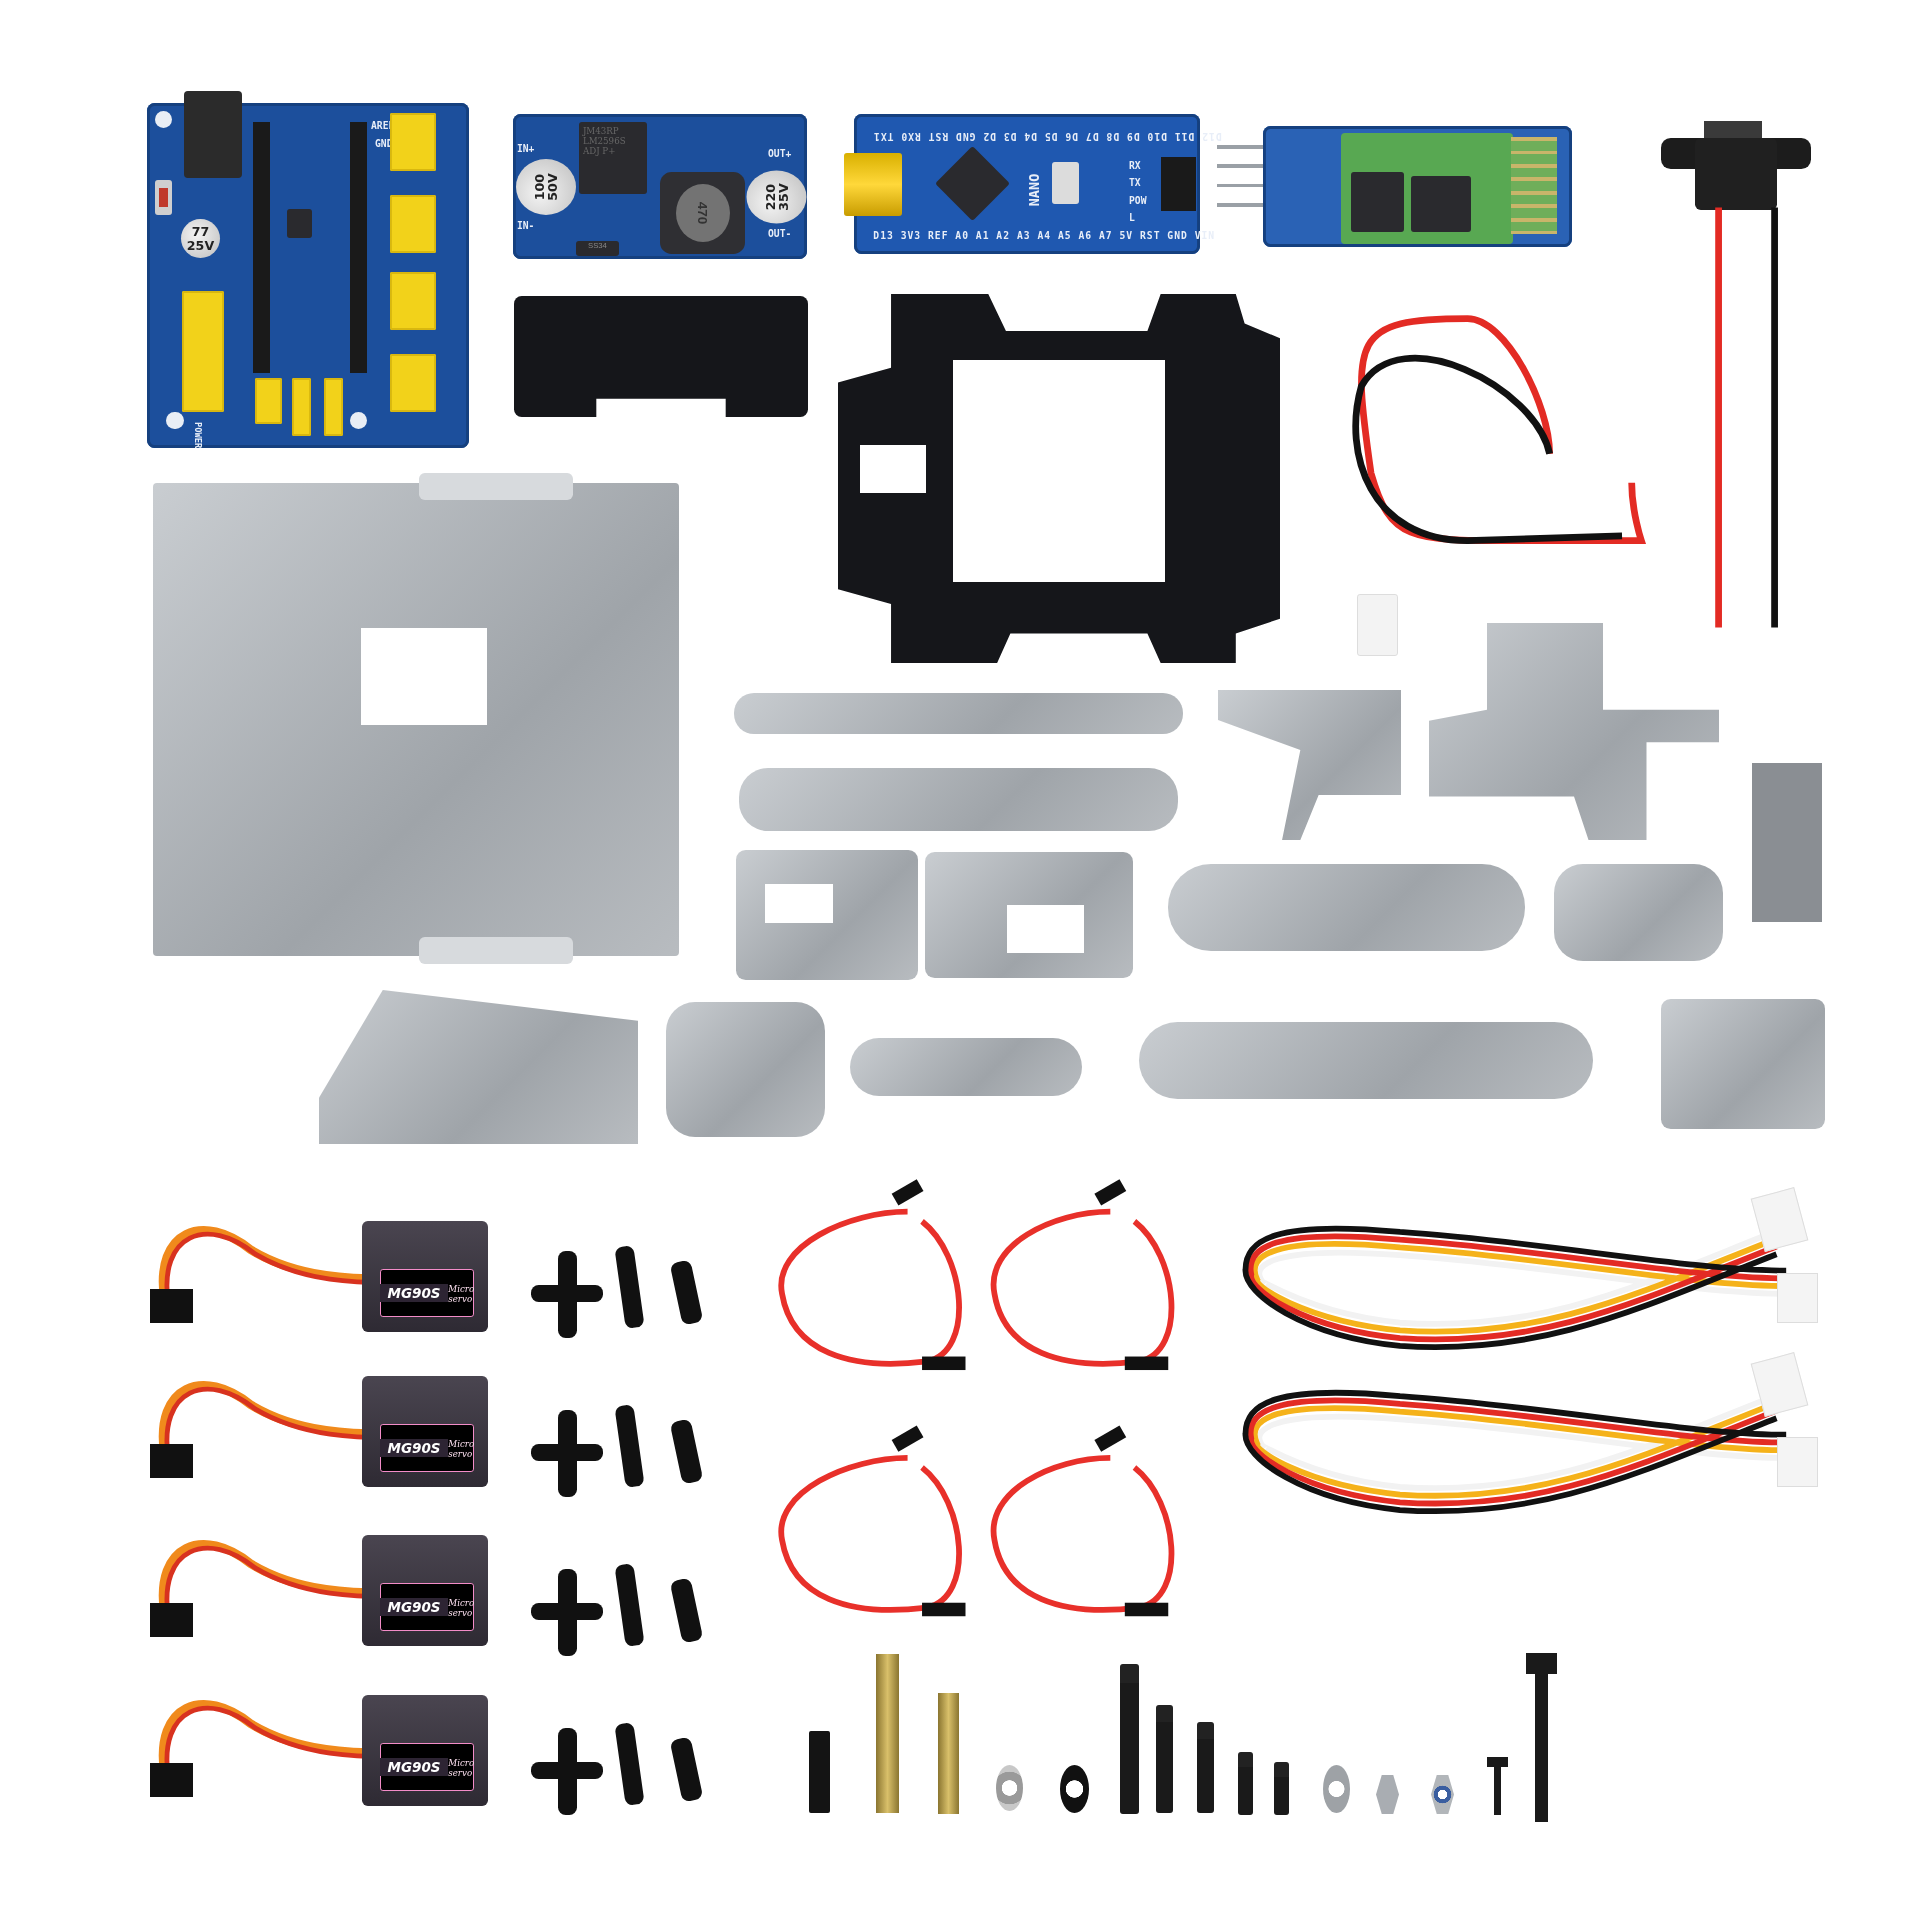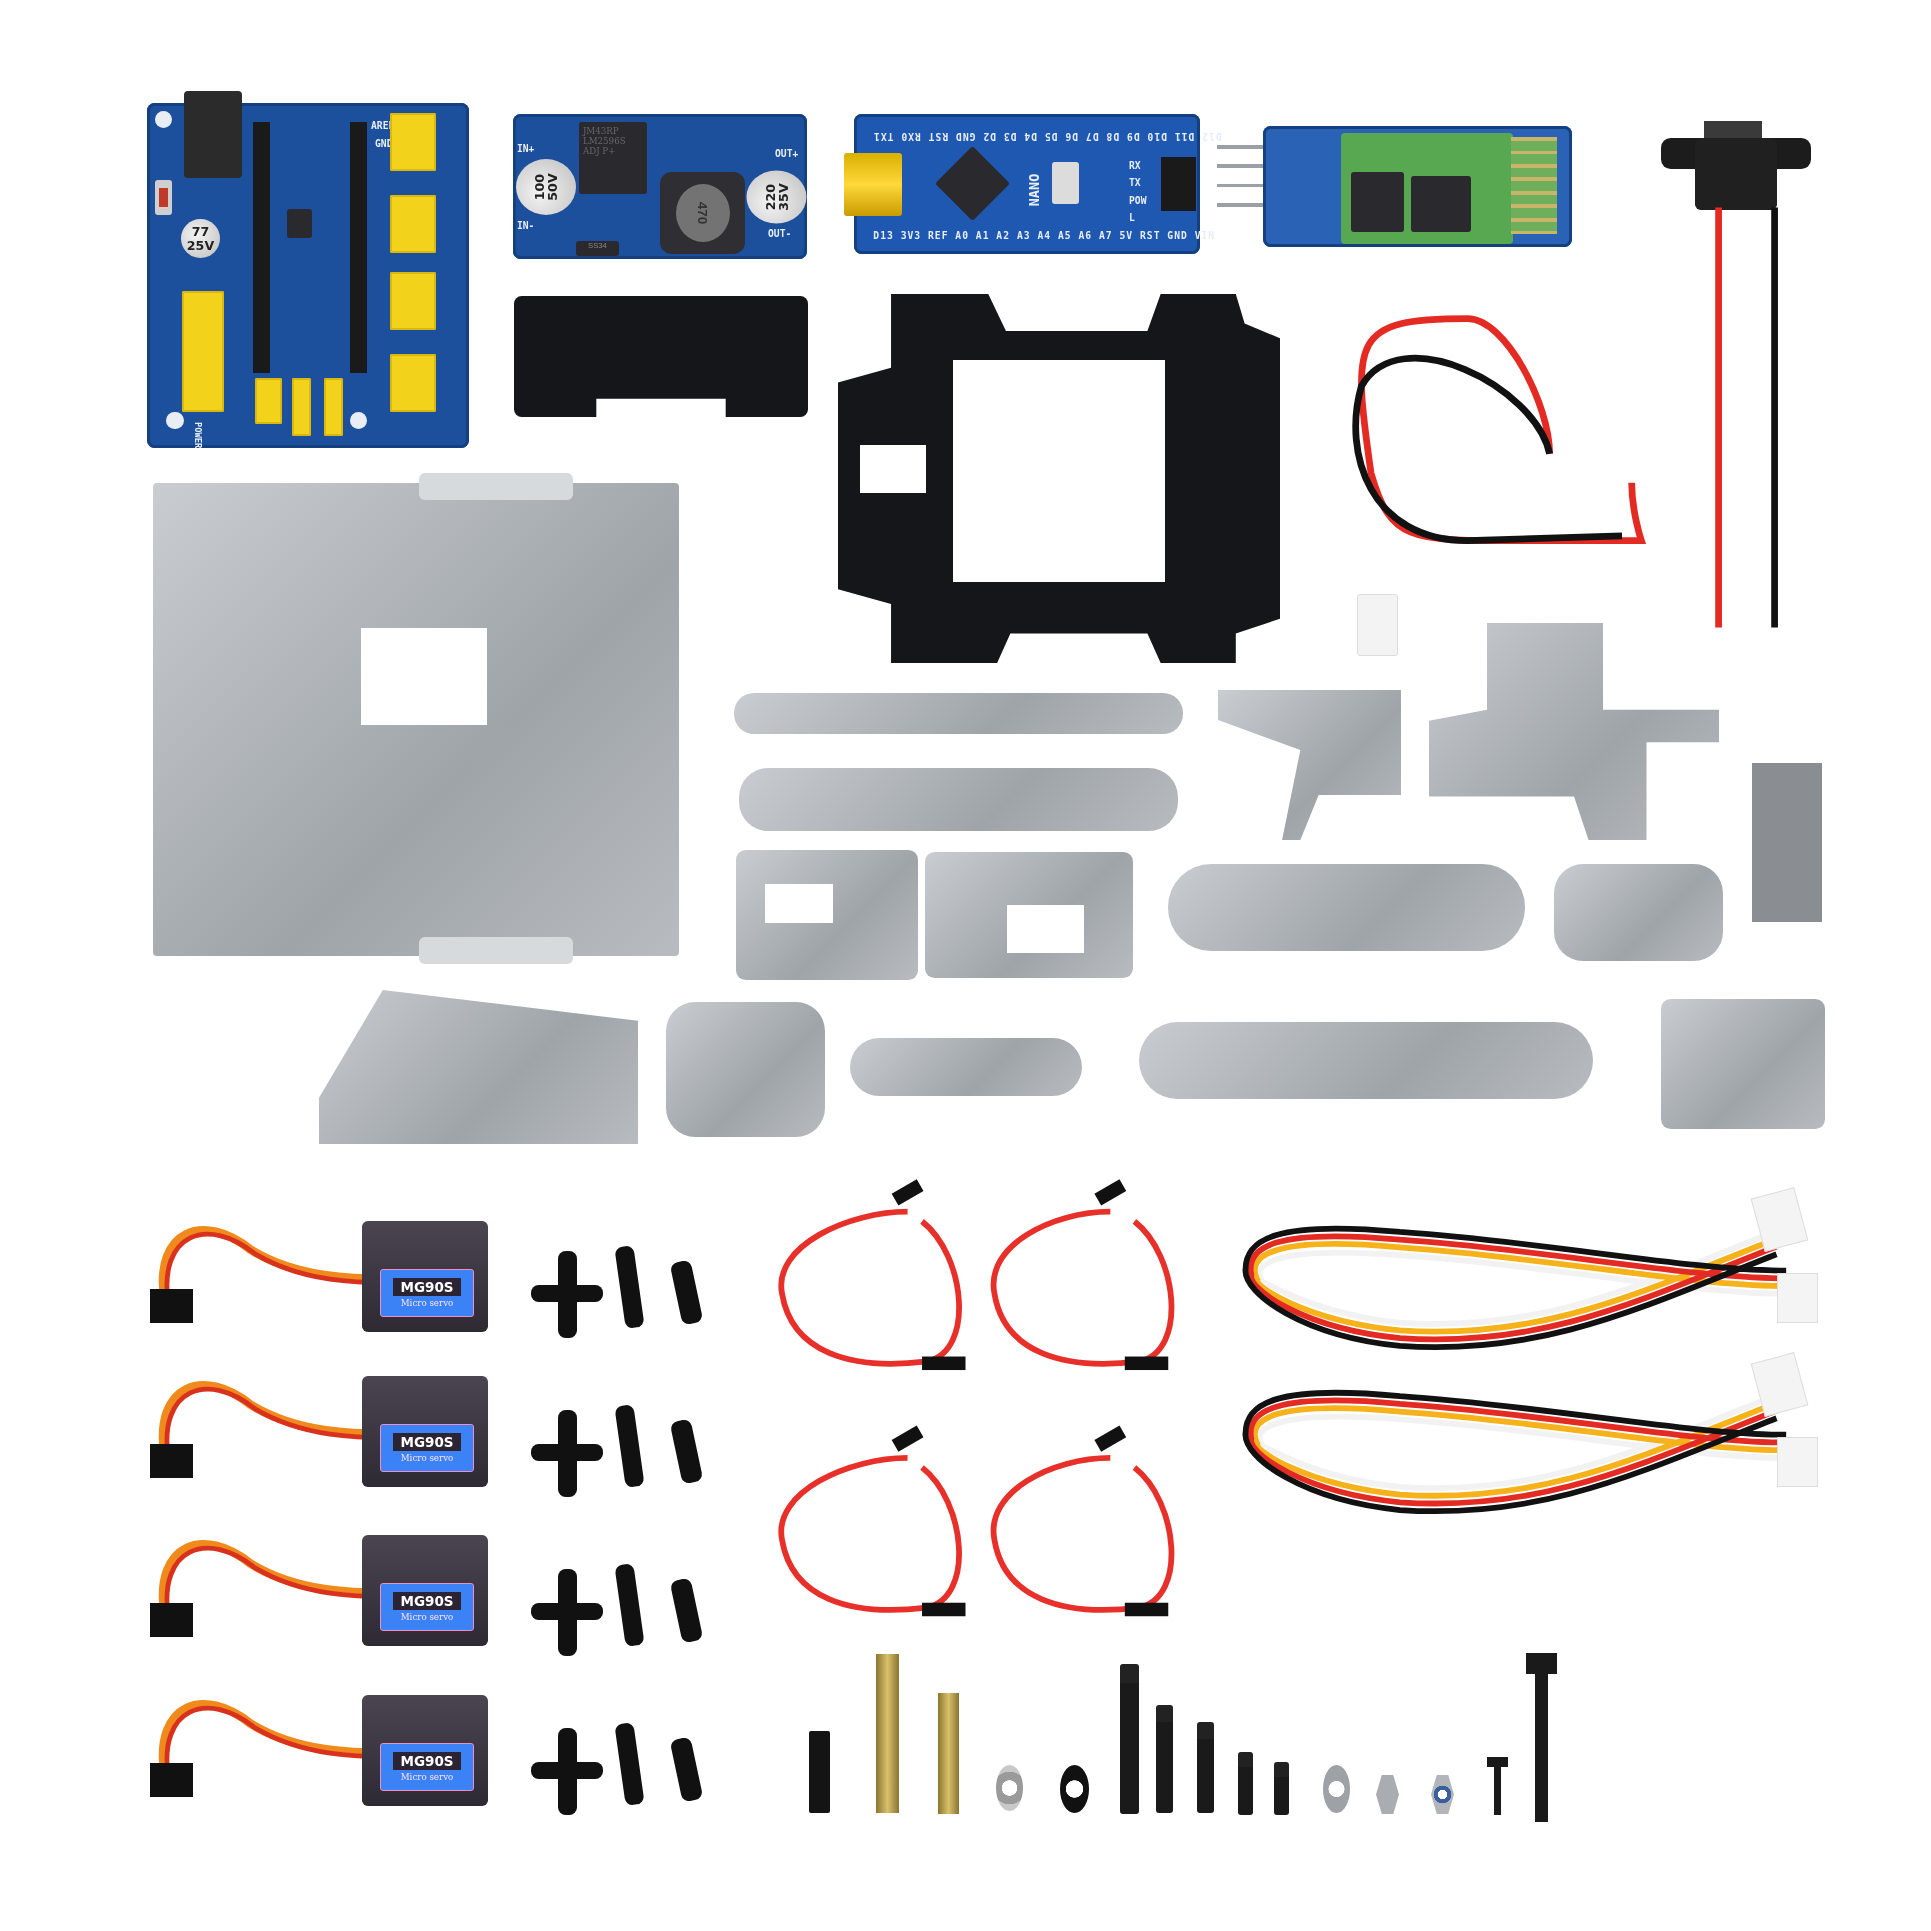--- a/index.html
+++ b/index.html
@@ -8,21 +8,21 @@
   .pcb { background: #1c4f9c; border-radius: 7.7px; box-shadow: inset 0 0 0 2.9px #15407f; }
   .pcb-text { position: absolute; color: #e8eef8; font-family: "DejaVu Sans Mono", monospace; font-weight: bold; white-space: nowrap; }
   .hdr-yellow { position: absolute; background: #f2d21a; border-radius: 1.9px; box-shadow: inset 0 0 0 1.9px #d8b70f; }
   .hdr-black { position: absolute; background: #1a1a1a; }
   .hole { position: absolute; background: #e9eef5; border-radius: 50%; }
   .cap { position: absolute; border-radius: 50%; background: radial-gradient(circle at 40% 40%, #f4f4f4, #bdbdbd); display:flex; align-items:center; justify-content:center; font-size: 12.6px; font-weight: bold; color:#222; text-align:center; line-height: 13.5px; font-family: "DejaVu Sans", sans-serif; }
   .chip { position: absolute; background: #2a2a2e; border-radius: 2.9px; }
   .alu { background: linear-gradient(135deg, #c9cdd1, #9fa4a9 60%, #b8bcc0); }
   .black-plate { background: #15161a; }
   .servo-body { position: absolute; background: linear-gradient(180deg, #4a4550, #2e2a33); border-radius: 5.8px; }
-  .servo-label { position: absolute; background: #3b82f6; border: 1.9px solid #f38cc8; border-radius: 2.9px; display:flex; flex-direction:column; align-items:center; justify-content:center; }
+  .servo-label { position: absolute; background: #000000; border: 1.9px solid #f38cc8; border-radius: 2.9px; display:flex; flex-direction:row; align-items:center; justify-content:center;font-style:italic; }
   .servo-label .model { background:#2d2433; color:#ffffff; font-weight:bold; font-size: 13.5px; padding: 1px 7.7px; font-family: "DejaVu Sans", sans-serif; }
   .servo-label .sub { color:#ffe2f2; font-size: 8.7px; margin-top: 1.9px; font-family: "DejaVu Serif", serif; }
   .horn { position: absolute; background: #111; border-radius: 7.7px; }
   svg { position: absolute; overflow: visible; }
 </style>
 </head>
 <body>
 
 <div class="part pcb" style="left:147px;top:103px;width:322px;height:345px;">
   <div class="part" style="left:37px;top:-11.6px;width:58px;height:87px;background:#2b2b2b;border-radius:3.9px;"></div>
@@ -62,21 +62,21 @@
   </div>
   <div class="part" style="left:147px;top:58px;width:85px;height:82px;background:#2f2f33;border-radius:11.6px;">
     <div style="margin:13.5px;width:58px;height:54px;border-radius:50%;background:#737373;color:#333;display:flex;align-items:center;justify-content:center;font-weight:bold;font-size:13.5px;transform:rotate(90deg);">470</div>
   </div>
   <div class="cap" style="left:237px;top:53px;width:53px;height:60px;transform:rotate(-90deg);">
     <span><span>220</span><br><span>35V</span></span>
   </div>
   <div class="chip" style="left:63px;top:127px;width:43px;height:15.4px;color:#888;font-size:7.7px;text-align:center;">SS34</div>
   <div class="pcb-text" style="left:3.9px;top:29px;font-size:9.7px;">IN+</div>
   <div class="pcb-text" style="left:3.9px;top:106px;font-size:9.7px;">IN-</div>
-  <div class="pcb-text" style="left:262px;top:34px;font-size:9.7px;text-align:center;">OUT+</div>
+  <div class="pcb-text" style="left:255px;top:34px;font-size:9.7px;text-align:center;">OUT+</div>
   <div class="pcb-text" style="left:255px;top:114px;font-size:9.7px;">OUT-</div>
 </div>
 
 <div class="part pcb" style="left:854px;top:114px;width:346px;height:140px;background:#1f58b0;">
   <div class="pcb-text" style="left:19.3px;top:17.4px;font-size:9.7px;transform:rotate(180deg);letter-spacing:1px;">
     <span>D12</span> <span>D11</span> <span>D10</span> <span>D9</span> <span>D8</span> <span>D7</span> <span>D6</span> <span>D5</span> <span>D4</span> <span>D3</span> <span>D2</span> <span>GND</span> <span>RST</span> <span>RX0</span> <span>TX1</span>
   </div>
   <div class="part" style="left:-9.7px;top:39px;width:58px;height:63px;background:linear-gradient(180deg,#d9b000,#ffd83a,#c89c00);border-radius:2.9px;"></div>
   <div class="chip" style="left:92px;top:43px;width:53px;height:53px;transform:rotate(45deg);"></div>
   <div class="pcb-text" style="left:164px;top:68px;font-size:13.5px;transform:rotate(-90deg);">NANO</div>

